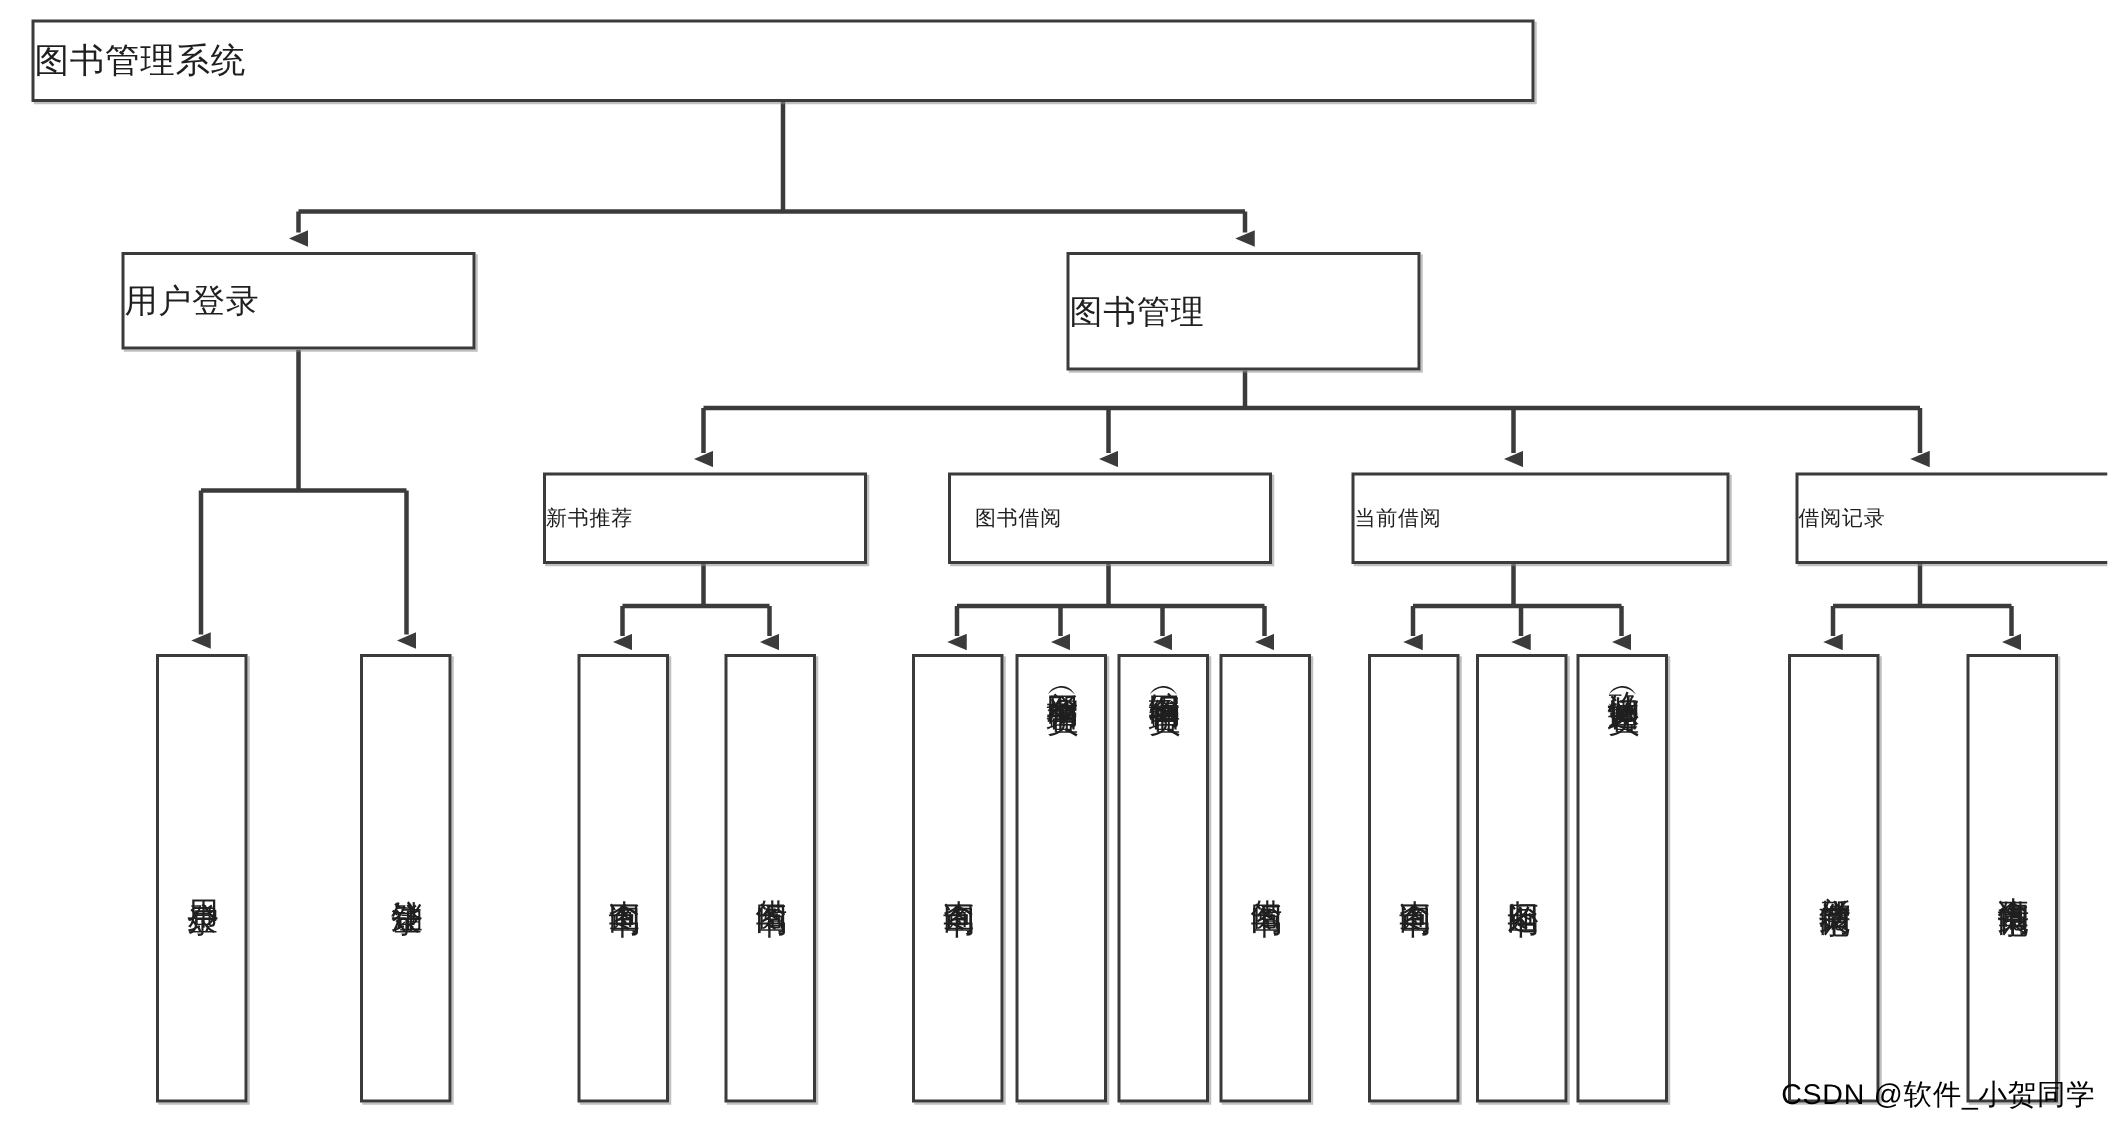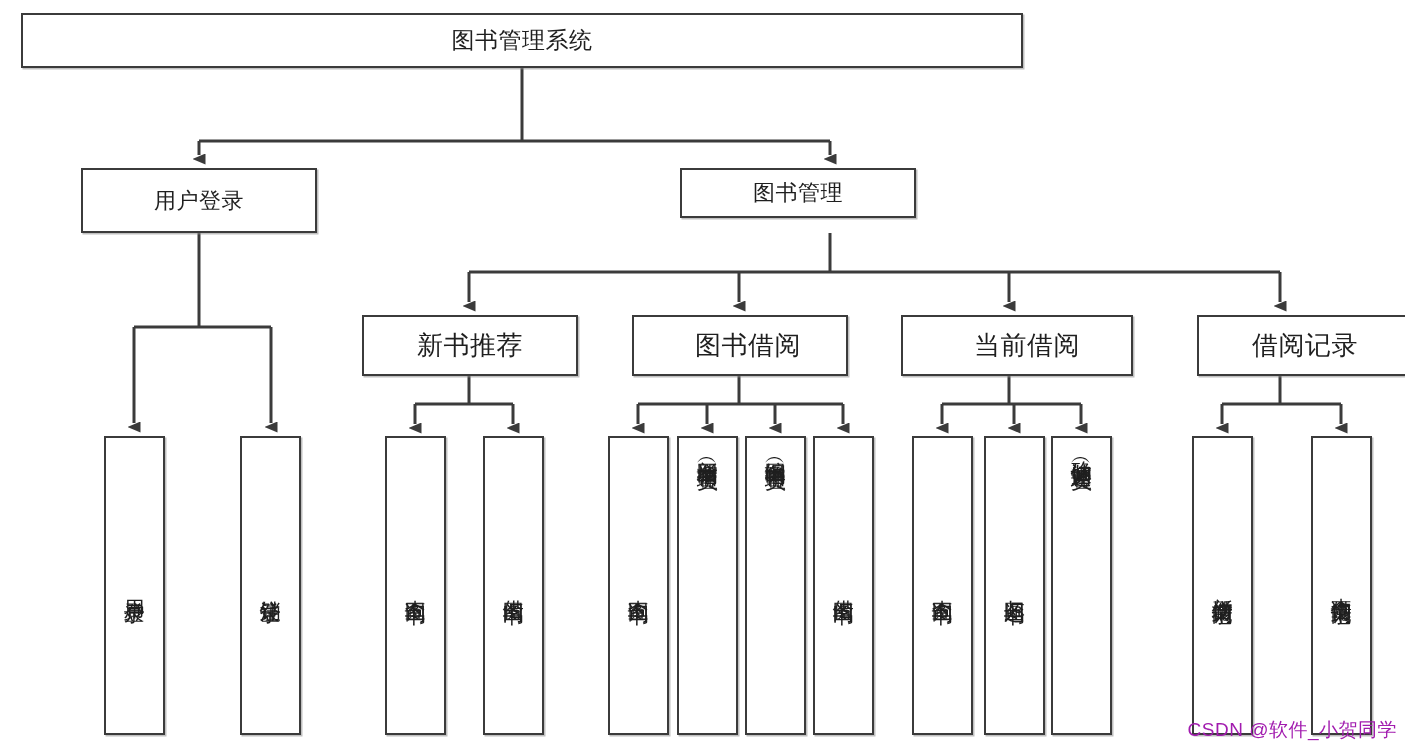--- a/index.html
+++ b/index.html
@@ -25,51 +25,51 @@
     height: 747px;
   }
   .node-box {
     position: absolute;
     box-sizing: border-box;
     background: #ffffff;
     border: 2px solid #3b3b3b;
     box-shadow: 1.5px 1.5px 0 0 rgba(140,140,140,0.55);
     display: flex;
     align-items: center;
-    justify-content: center;
+    justify-content: flex-start;
   }
   .node-label {
     color: #1f1f1f;
     text-align: center;
     line-height: 1.18;
     letter-spacing: 0.5px;
     white-space: pre;
   }
   .lvl0 .node-label { font-size: 23px; }
   .lvl1 .node-label { font-size: 22px; }
-  .lvl2 .node-label { font-size: 26px; }
+  .lvl2 .node-label { font-size: 14px; }
   .leaf .node-label {
     font-size: 21px;
     writing-mode: vertical-rl;
     text-orientation: upright;
     line-height: 1.22;
     letter-spacing: 1.5px;
   }
   .leaf {
     align-items: flex-start;
     justify-content: center;
     padding-top: 6px;
   }
   .leaf.center-v { align-items: center; padding-top: 0; }
   #watermark {
     position: absolute;
     right: 8px;
     bottom: 4px;
     font-size: 19px;
-    color: #a21caf;
+    color: #000000;
     letter-spacing: 0.5px;
     white-space: nowrap;
     pointer-events: none;
   }
 </style>
 </head>
 <body>
 
 <div id="stage">
 
@@ -123,31 +123,31 @@
     </g>
   </svg>
 
   <div class="node-box lvl0" id="node-root" style="left: 21px; top: 13px; width: 1002px; height: 55px;">
     <span class="node-label">图书管理系统</span>
   </div>
 
   <div class="node-box lvl1" id="node-l1-0" style="left: 81px; top: 168px; width: 236px; height: 65px;">
     <span class="node-label">用户登录</span>
   </div>
-  <div class="node-box lvl1" id="node-l1-1" style="left: 680px; top: 168px; width: 236px; height: 50px;">
+  <div class="node-box lvl1" id="node-l1-1" style="left: 711px; top: 168px; width: 236px; height: 79px;">
     <span class="node-label">图书管理</span>
   </div>
 
   <div class="node-box lvl2" id="node-l2-0" style="left: 362px; top: 315px; width: 216px; height: 61px;">
     <span class="node-label">新书推荐</span>
   </div>
   <div class="node-box lvl2" id="node-l2-1" style="left: 632px; top: 315px; width: 216px; height: 61px; padding-left: 16px;">
     <span class="node-label">图书借阅</span>
   </div>
-  <div class="node-box lvl2" id="node-l2-2" style="left: 901px; top: 315px; width: 232px; height: 61px; padding-left: 20px;">
+  <div class="node-box lvl2" id="node-l2-2" style="left: 901px; top: 315px; width: 252px; height: 61px;">
     <span class="node-label">当前借阅</span>
   </div>
   <div class="node-box lvl2" id="node-l2-3" style="left: 1172px; top: 315px; width: 216px; height: 61px; margin-left: 25px;">
     <span class="node-label">借阅记录</span>
   </div>
 
   <div class="node-box leaf center-v" id="leaf-0" style="left: 104px; top: 436px; width: 61px; height: 299px;">
     <span class="node-label">用户登录</span>
   </div>
   <div class="node-box leaf center-v" id="leaf-1" style="left: 240px; top: 436px; width: 61px; height: 299px;">

